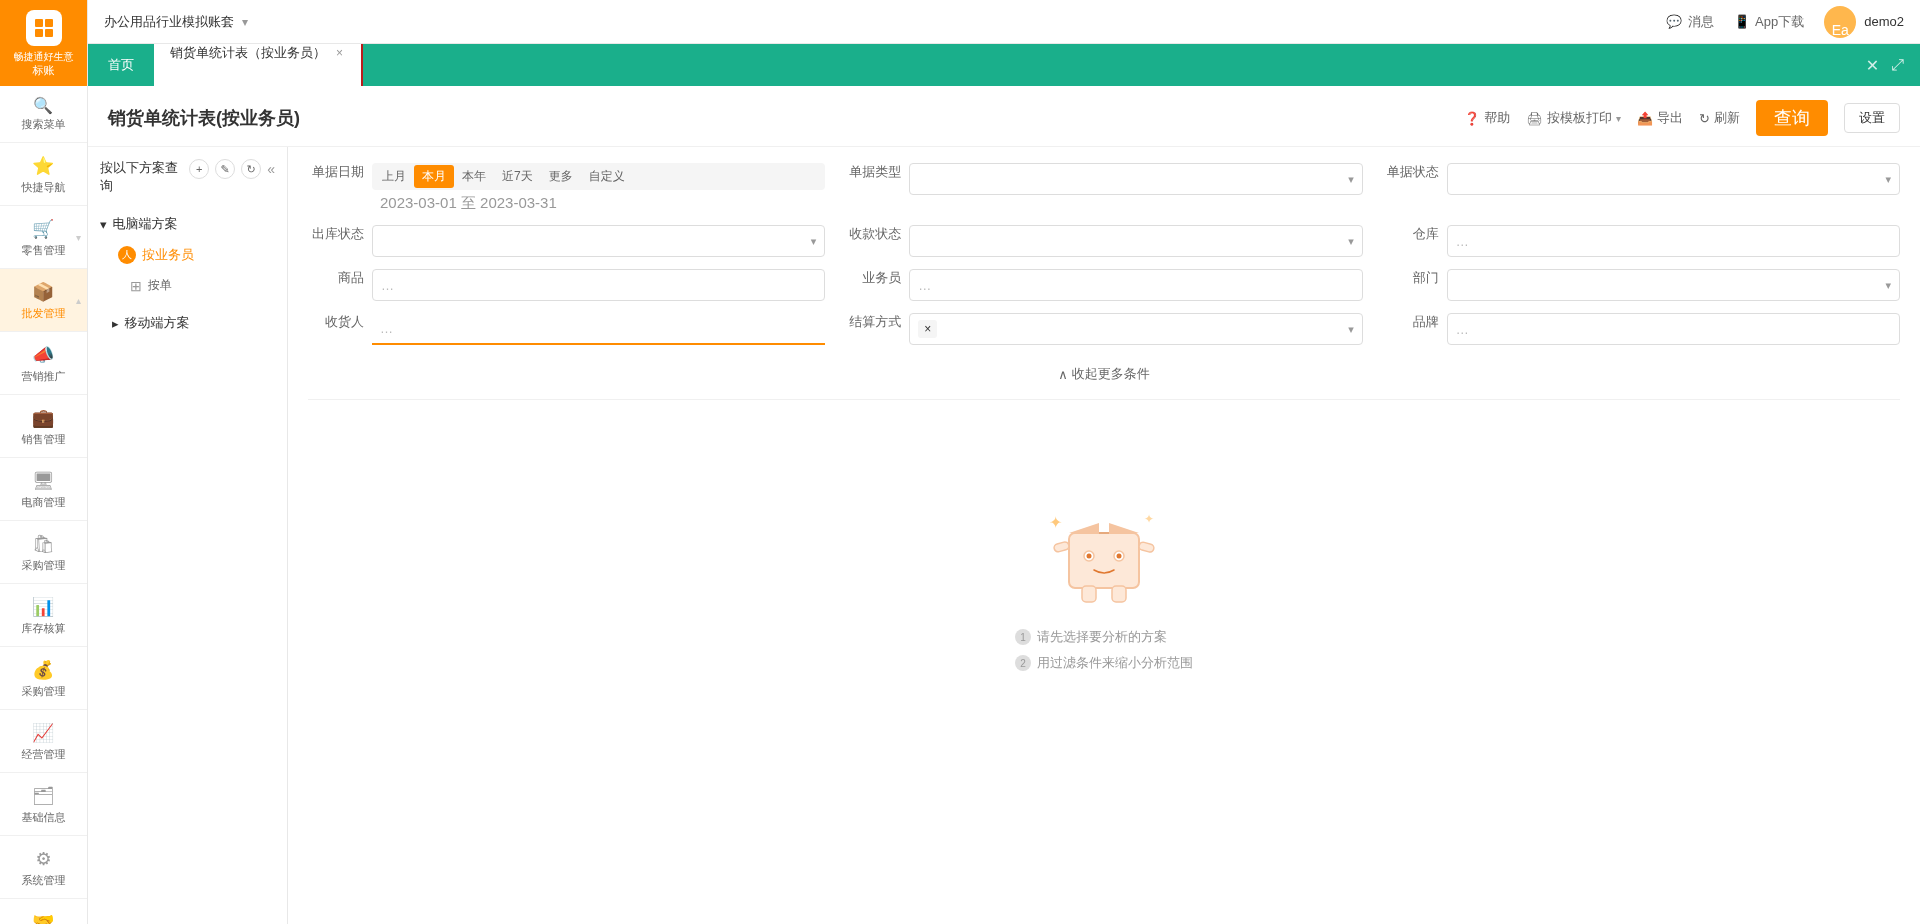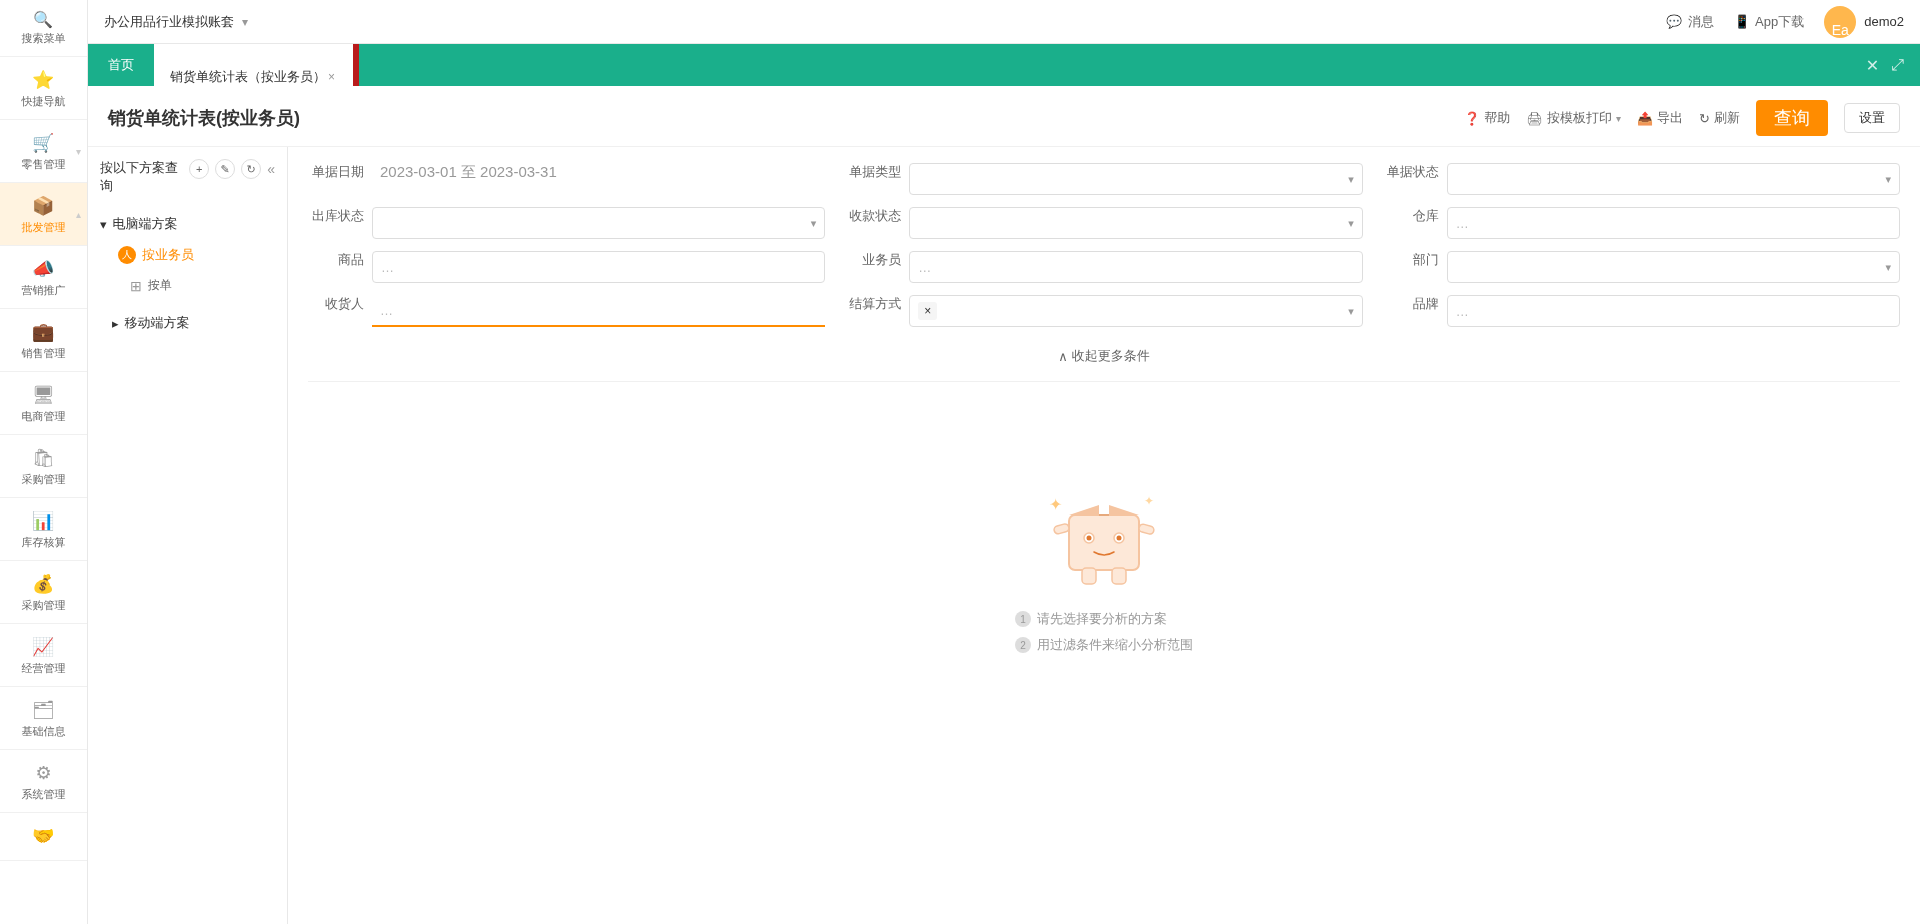--- a/index.html
+++ b/index.html
@@ -152,28 +152,28 @@
       display: flex;
       align-items: center;
       color: #fff;
       font-size: 13px;
       cursor: pointer;
       background: transparent;
     }
     .tab-item {
       height: 100%;
       display: flex;
-      align-items: flex-end;
+      align-items: flex-start;
       padding: 0 16px;
       background: #fff;
       color: #333;
       font-size: 13px;
       cursor: pointer;
-      gap: 0;
-      border-right: 6px solid #b91c1c;
+      gap: 8px;
+      border-right: 2px solid #b91c1c;
     }
     .tab-close {
       font-size: 12px;
       color: #999;
       cursor: pointer;
       padding: 2px;
       border-radius: 50%;
     }
     .tabbar-actions {
       margin-left: auto;
@@ -492,20 +492,32 @@
     ::-webkit-scrollbar-thumb { background: #ddd; border-radius: 3px; }
 
     .filter-input.active-border { border-bottom: 2px solid #ff8c00; border-top: none; border-left: none; border-right: none; border-radius: 0; }
 
     .section-divider { border: none; border-top: 1px solid #f0f0f0; margin: 8px 0; }
   </style>
 </head>
 <body>
 
 <div class="sidebar">
+  <div class="sidebar-logo">
+    <div class="logo-icon">
+      <svg viewBox="0 0 24 24" fill="none" xmlns="http://www.w3.org/2000/svg">
+        <rect x="3" y="3" width="8" height="8" rx="1" fill="#ff8c00"></rect>
+        <rect x="13" y="3" width="8" height="8" rx="1" fill="#ff8c00"></rect>
+        <rect x="3" y="13" width="8" height="8" rx="1" fill="#ff8c00"></rect>
+        <rect x="13" y="13" width="8" height="8" rx="1" fill="#ff8c00"></rect>
+      </svg>
+    </div>
+    <span style="font-size:10px;text-align:center;line-height:1.3;">畅捷通好生意</span>
+    <span style="font-size:11px;">标账</span>
+  </div>
 
   <div class="sidebar-search">
     <span class="icon">🔍</span>
     <span class="label">搜索菜单</span>
   </div>
 
   <div class="sidebar-nav-item" style="border-bottom:1px solid #f0f0f0;">
     <span class="nav-icon">⭐</span>
     <span class="nav-label">快捷导航</span>
   </div>
@@ -691,20 +703,28 @@
           </div>
         </div>
 
         <div class="query-panel">
 
           <div class="filter-grid">
 
             <div class="filter-row">
               <span class="filter-label">单据日期</span>
               <div style="flex:1;display:flex;flex-direction:column;gap:4px;">
+                <div class="date-tabs">
+                  <span class="date-tab">上月</span>
+                  <span class="date-tab active">本月</span>
+                  <span class="date-tab">本年</span>
+                  <span class="date-tab">近7天</span>
+                  <span class="date-tab">更多</span>
+                  <span class="date-tab">自定义</span>
+                </div>
                 <span class="date-range">2023-03-01 至 2023-03-31</span>
               </div>
             </div>
 
             <div class="filter-row">
               <span class="filter-label">单据类型</span>
               <div class="filter-input" style="position:relative;">
                 <span class="filter-dropdown-icon">▾</span>
               </div>
             </div>

